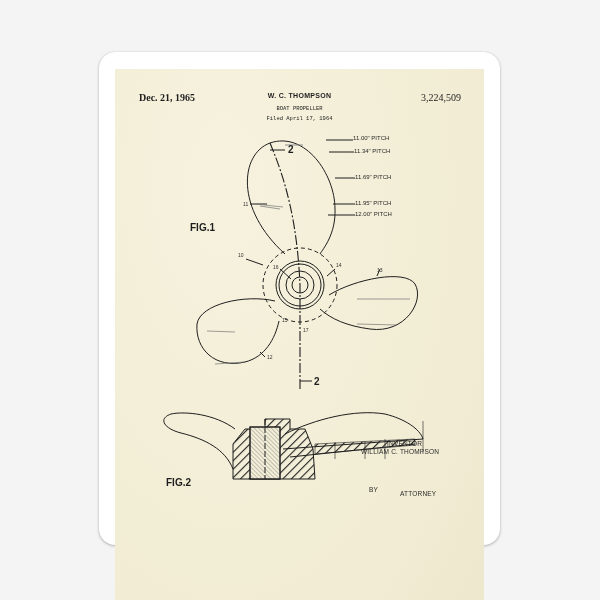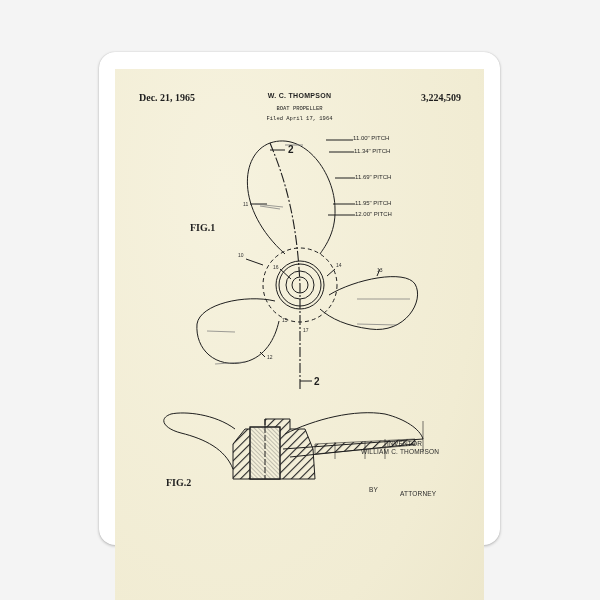--- a/index.html
+++ b/index.html
@@ -13,25 +13,25 @@
       background: #ffffff; border-radius: 16px;
       box-shadow: 0 1px 3px rgba(0,0,0,0.25), 0 0 1px rgba(0,0,0,0.2);
     }
     .paper {
       position: absolute; left: 115px; top: 69px; width: 369px; height: 592px;
       background: #f3efd9;
       background-image: radial-gradient(ellipse at 30% 20%, #f6f2de 0%, #f1ecd3 70%, #ece6cb 100%);
     }
     .hdr { position: absolute; color: #1e1e1e; white-space: nowrap; }
     .date { left: 24px; top: 23px; font-family: "Liberation Serif", serif; font-weight: bold; font-size: 10px; }
-    .patno { right: 23px; top: 23px; font-family: "Liberation Serif", serif; font-weight: bold; font-size: 10px; }
+    .patno { right: 23px; top: 23px; font-family: "Liberation Serif", serif; font-weight: normal; font-size: 10px; }
     .inv { left: 0; width: 369px; text-align: center; top: 23px; font-size: 7px; font-weight: bold; letter-spacing: 0.3px; }
     .sub1 { left: 0; width: 369px; text-align: center; top: 36px; font-family: "Liberation Mono", monospace; font-size: 5.5px; }
     .sub2 { left: 0; width: 369px; text-align: center; top: 46px; font-family: "Liberation Mono", monospace; font-size: 5.5px; }
-    .fig { position: absolute; font-weight: bold; font-size: 10px; color: #1e1e1e; font-family: Liberation Serif, serif; }
+    .fig { position: absolute; font-weight: bold; font-size: 10px; color: #1e1e1e; }
     .fig1 { left: 75px; top: 153px; }
     .fig2 { left: 51px; top: 408px; text-align: right; }
     .sig { position: absolute; font-size: 6.5px; color: #2a2a2a; text-align: center; letter-spacing: 0.2px; }
     .inventor-label { left: 272px; top: 371px; }
     .inventor-name { left: 246px; top: 379px; }
     .by-label { left: 254px; top: 417px; }
     .attorney-label { left: 285px; top: 421px; }
     .pitch { position: absolute; font-size: 6px; color: #2a2a2a; white-space: nowrap; }
     .drawing { position: absolute; left: 0; top: 0; }
   </style>

